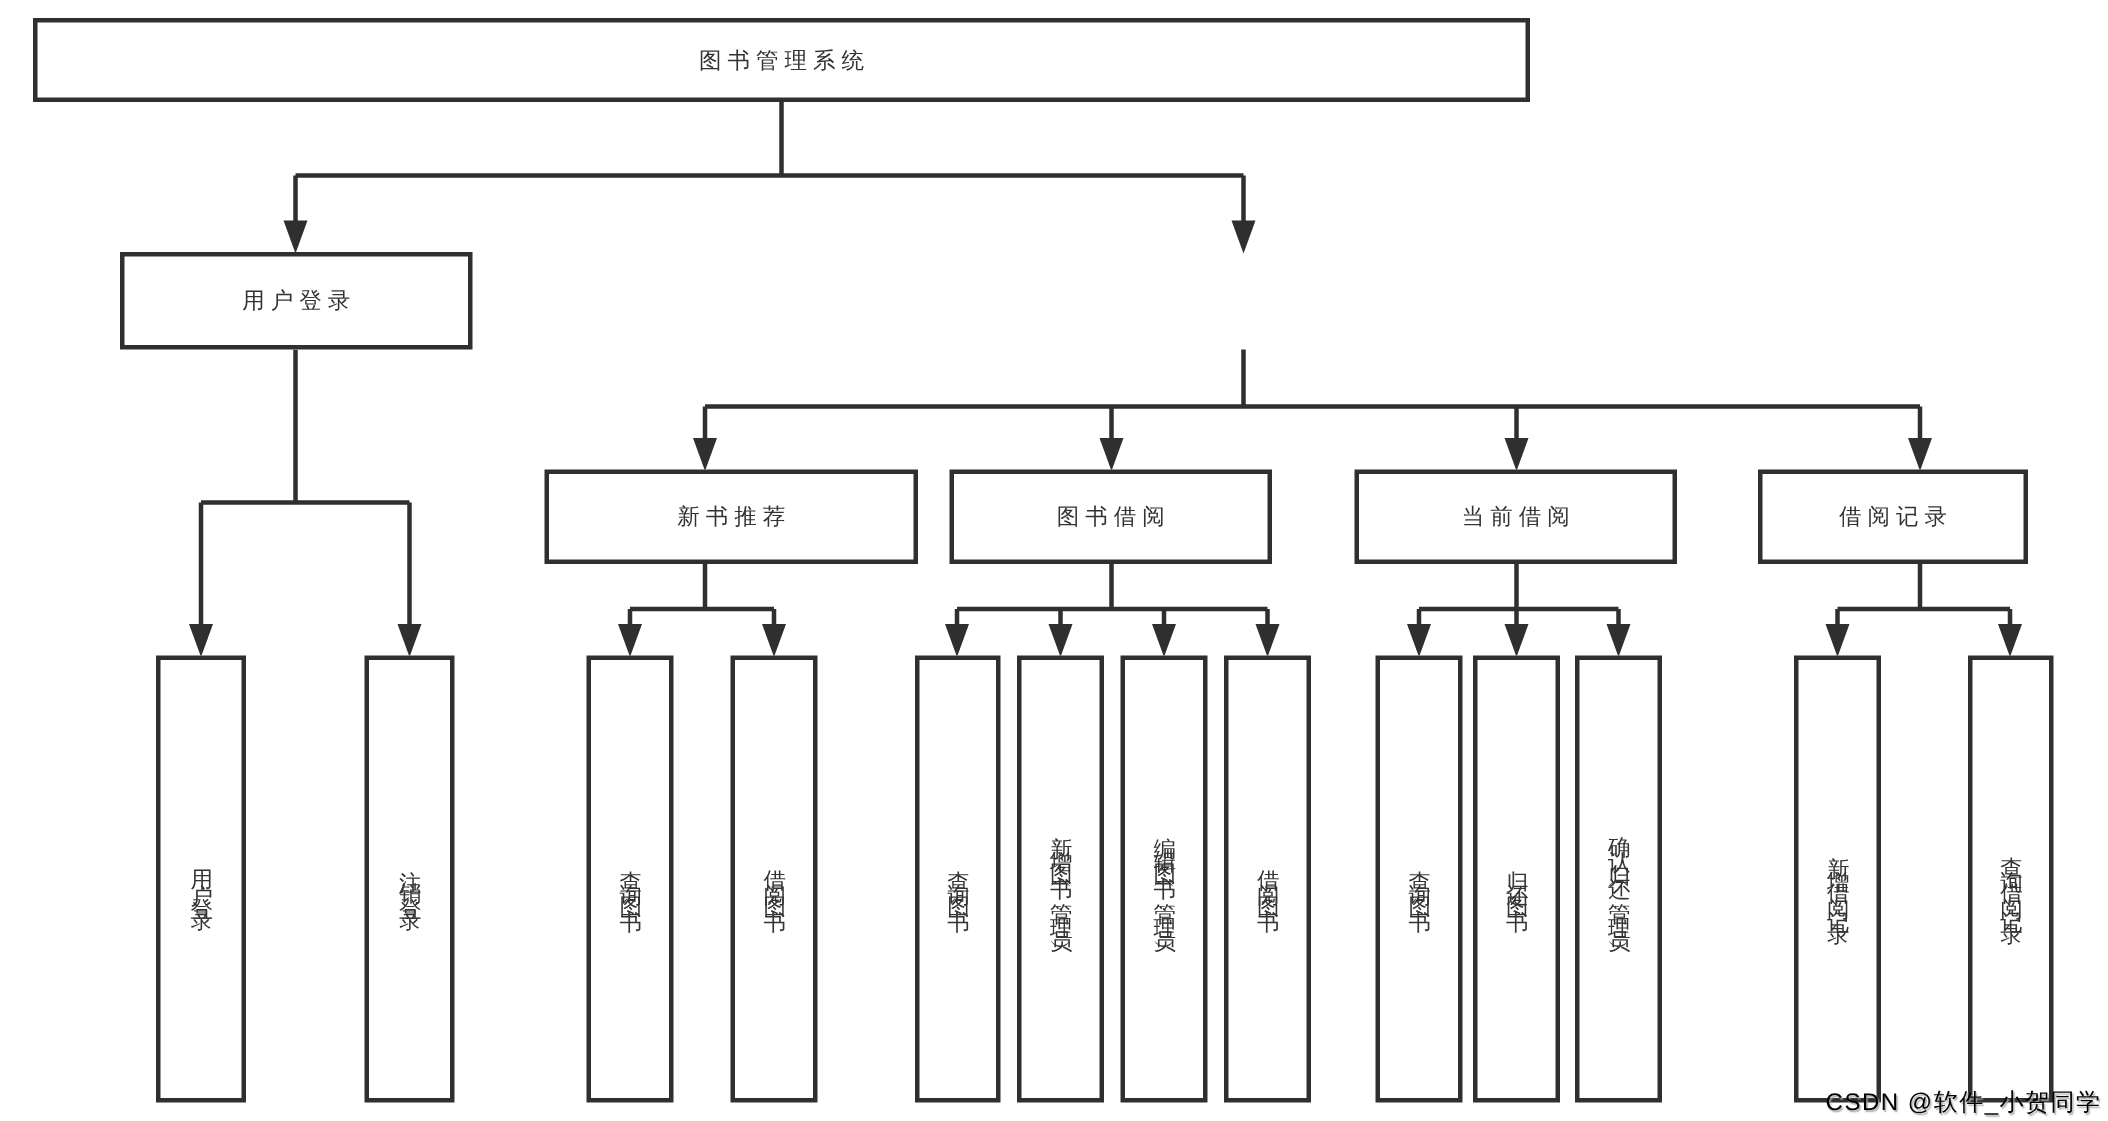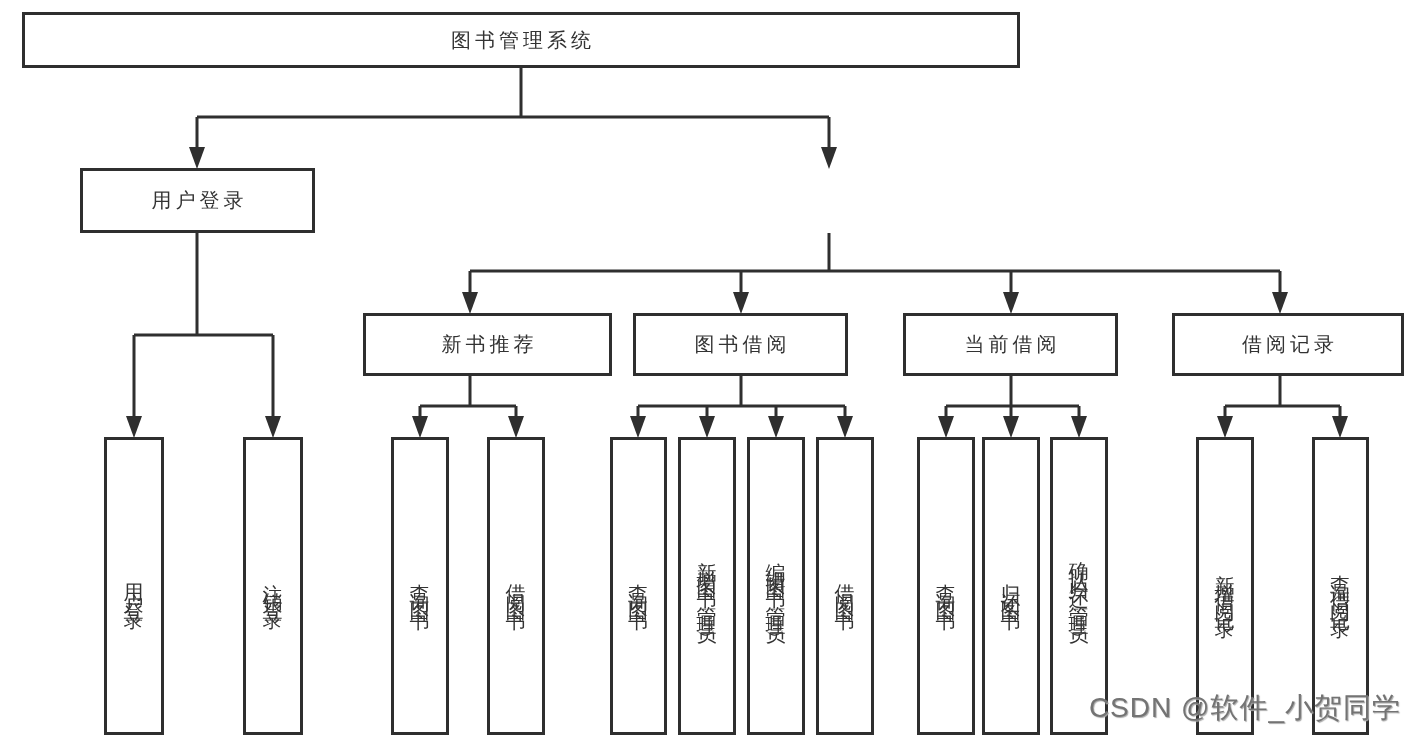--- a/index.html
+++ b/index.html
@@ -13,40 +13,40 @@
   .wires{position:absolute;left:0;top:0;width:1405px;height:747px;}
   .node{
     position:absolute;
     box-sizing:border-box;
     background:#ffffff;
     border:3px solid #2f2f2f;
     color:#333333;
     display:flex;
     align-items:center;
     justify-content:center;
-    font-size:20px;
+    font-size:15px;
     letter-spacing:4px;
     text-indent:4px;
     white-space:nowrap;
   }
   .vnode{
     writing-mode:vertical-rl;
     text-orientation:mixed;
     letter-spacing:9px;
     text-indent:0;
     white-space:normal;
     line-height:1;
   }
   .watermark{
     position:absolute;
     right:4px;
-    bottom:20px;
-    font-size:28px;
+    bottom:1px;
+    font-size:16px;
     letter-spacing:1px;
-    color:#737373;
+    color:#000000;
     text-shadow:1px 1px 1px #a8a8a8;
     pointer-events:none;
   }
 </style>
 </head>
 <body>
 
 <div class="canvas">
 
   <svg class="wires" viewBox="0 0 1405 747" xmlns="http://www.w3.org/2000/svg">
@@ -89,21 +89,21 @@
     </g>
   </svg>
 
   <div class="node" style="left:22px;top:12px;width:998px;height:56px">图书管理系统</div>
 
   <div class="node" style="left:80px;top:168px;width:235px;height:65px">用户登录</div>
 
   <div class="node" style="left:363px;top:313px;width:249px;height:63px">新书推荐</div>
   <div class="node" style="left:633px;top:313px;width:215px;height:63px">图书借阅</div>
   <div class="node" style="left:903px;top:313px;width:215px;height:63px">当前借阅</div>
-  <div class="node" style="left:1172px;top:313px;width:232px;height:63px">借阅记录</div>
+  <div class="node" style="left:1172px;top:313px;width:180px;height:63px">借阅记录</div>
 
   <div class="node vnode" style="left:104px;top:437px;width:60px;height:298px">用户登录</div>
   <div class="node vnode" style="left:243px;top:437px;width:60px;height:298px">注销登录</div>
 
   <div class="node vnode" style="left:391px;top:437px;width:58px;height:298px">查询图书</div>
   <div class="node vnode" style="left:487px;top:437px;width:58px;height:298px">借阅图书</div>
 
   <div class="node vnode" style="left:610px;top:437px;width:57px;height:298px">查询图书</div>
   <div class="node vnode" style="left:678px;top:437px;width:58px;height:298px">新增图书（管理员）</div>
   <div class="node vnode" style="left:747px;top:437px;width:58px;height:298px">编辑图书（管理员）</div>

